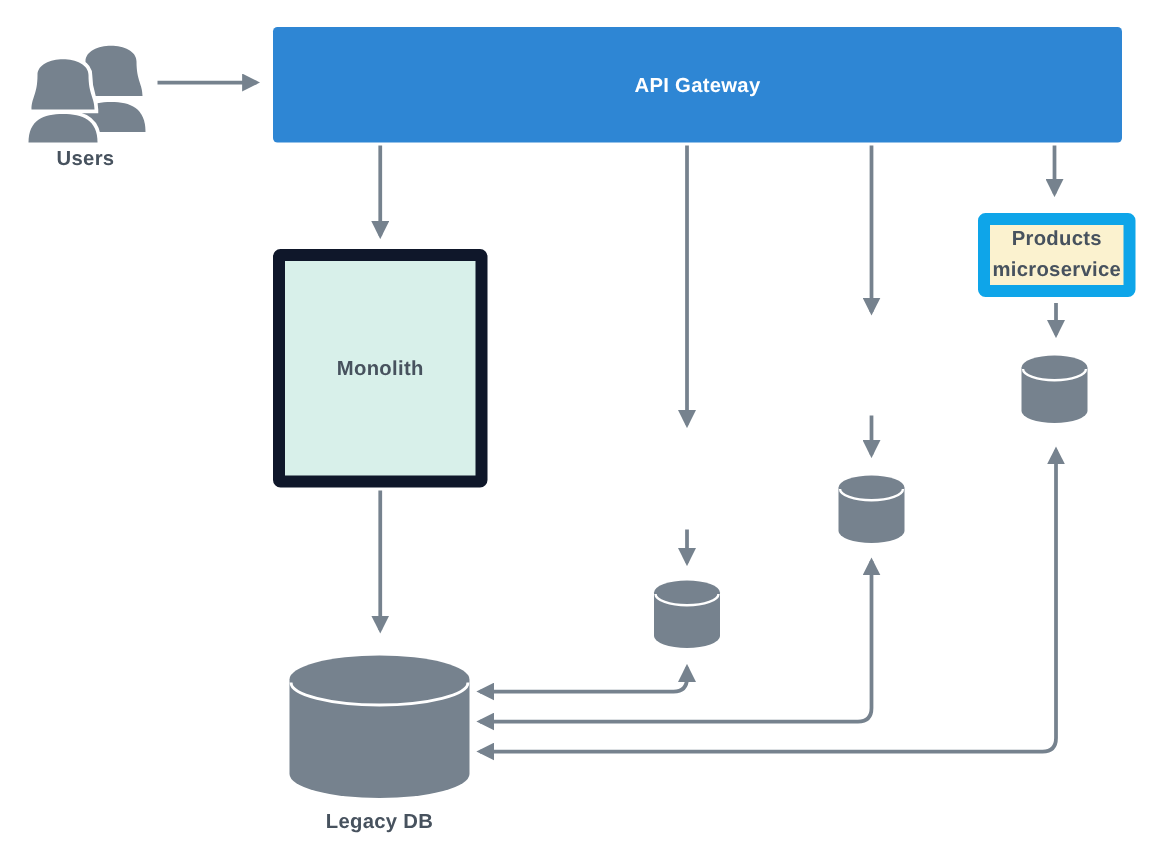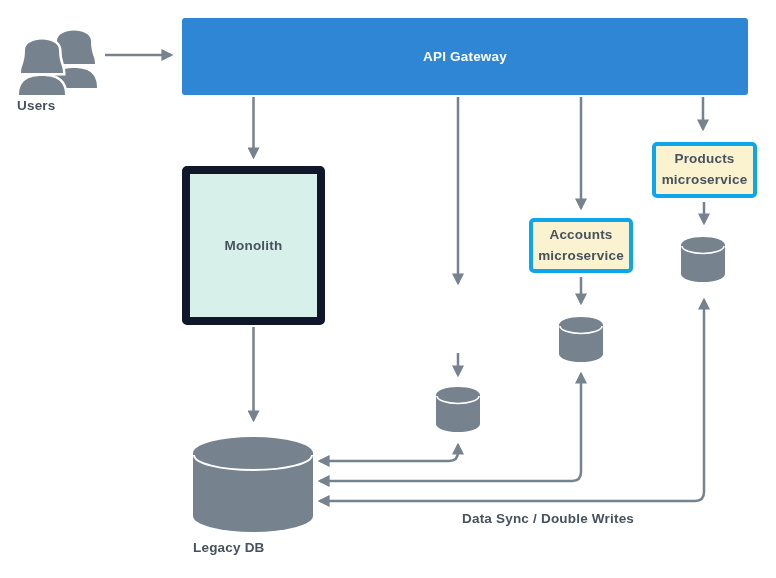--- a/index.html
+++ b/index.html
@@ -8,23 +8,23 @@
     font-family:"Liberation Sans", sans-serif;
   }
   .layer{position:absolute;left:0;top:0;}
   .box{
     position:absolute;box-sizing:border-box;
     display:flex;align-items:center;justify-content:center;text-align:center;
     font-size:13.5px;font-weight:600;color:#47525E;letter-spacing:.2px;
   }
   .gateway{background:#2E86D4;border-radius:3px;color:#ffffff;font-weight:700;}
   .monolith{background:#D8F0EA;border:8px solid #0f172a;border-radius:5px;}
-  .service{background:#FBF2CF;border:4px solid #0ea5e9;border-radius:5px;line-height:1.55;padding:3px;}
+  .service{background:#FBF2CF;border:8px solid #0ea5e9;border-radius:5px;line-height:1.55;padding:3px;}
   .lbl{
-    position:absolute;text-align:left;font-size:13.5px;font-weight:600;
+    position:absolute;text-align:center;font-size:13.5px;font-weight:600;
     color:#47525E;letter-spacing:.2px;
   }
   .arrow{stroke:#76828E;stroke-width:2.5;fill:none;}
   .cyl{fill:#76828E;}
   .cyl-neck{fill:none;stroke:#ffffff;}
   .person{fill:#76828E;}
   .person-front path{stroke:#ffffff;stroke-width:5;paint-order:stroke;}
 </style>
 </head>
 <body>
@@ -83,27 +83,23 @@
 
   <div class="box gateway" style="left:182px;top:18px;width:566px;height:77px;">
     <span>API Gateway</span>
   </div>
 
   <div class="box monolith" style="left:182px;top:166px;width:143px;height:159px;">
     <span>Monolith</span>
   </div>
 
 
-  <div class="box service" style="left:529px;top:218px;width:104px;height:55px;">
-    <span>Accounts microservice</span>
-  </div>
 
   <div class="box service" style="left:652px;top:142px;width:105px;height:56px;">
     <span>Products microservice</span>
   </div>
 
   <div class="lbl" style="left:17px;top:98px;width:80px;">Users</div>
 
   <div class="lbl" style="left:193px;top:540px;width:120px;">Legacy DB</div>
 
-  <div class="lbl" style="left:462px;top:511px;width:210px;">Data Sync / Double Writes</div>
 
 </div>
 
 </body></html>

